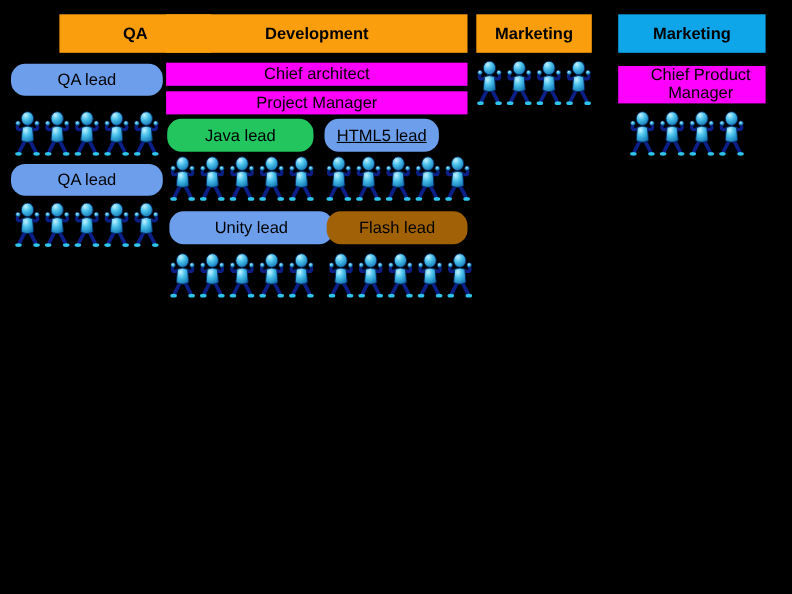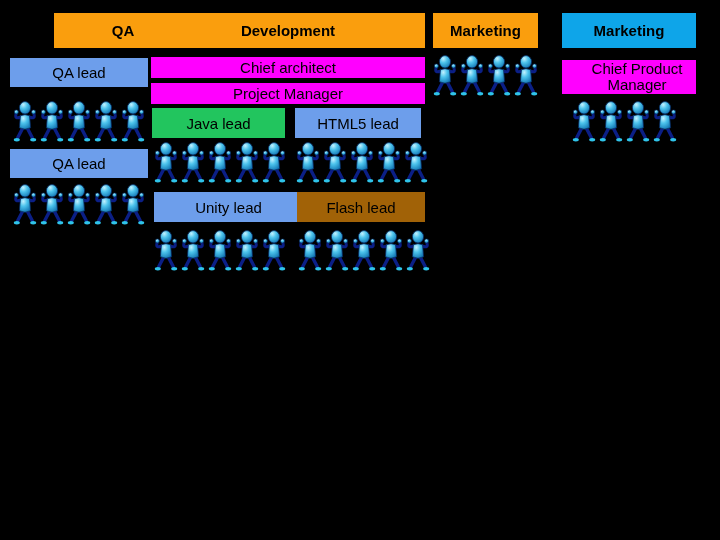--- a/index.html
+++ b/index.html
@@ -11,21 +11,21 @@
     font-family:"Liberation Sans","DejaVu Sans",sans-serif;
   }
   .box{
     position:absolute;
     display:flex;align-items:center;justify-content:center;
     text-align:center;
     color:#000;
     box-sizing:border-box;
   }
   .dept{font-weight:bold;font-size:15px;}
-  .lead{font-size:15px;}
+  .lead{font-size:15px;border-radius:13px;}
   .mgr{font-size:15px;line-height:16px;}
   .people-row{
     position:absolute;
     display:flex;
     gap:1px;
   }
   .person{display:block;}
   .defs-holder{position:absolute;width:0;height:0;overflow:hidden;}
 </style>
 </head>
@@ -167,21 +167,21 @@
           <circle cx="4.4" cy="11" r="2.1" fill="url(#g-body)" stroke="#06275E" stroke-width="0.6"></circle>
           <circle cx="21.6" cy="11" r="2.1" fill="url(#g-body)" stroke="#06275E" stroke-width="0.6"></circle>
           <path d="M8.4 14.8 Q13 12.6 17.6 14.8 L18.6 26.8 Q13 29.8 7.4 26.8 Z" fill="url(#g-body)" stroke="#06275E" stroke-width="0.8"></path>
           <ellipse cx="13" cy="6.8" rx="5.6" ry="6.2" fill="url(#g-body)" stroke="#06275E" stroke-width="0.8"></ellipse>
         </svg>
       </div>
       <div class="box dept" style="left: 151px; top: 13px; width: 274px; height: 35px; background: rgb(250, 158, 13);">Development</div>
       <div class="box mgr" style="left: 151px; top: 57px; width: 274px; height: 21px; background: rgb(255, 0, 255);">Chief architect</div>
       <div class="box mgr" style="left: 151px; top: 83px; width: 274px; height: 21px; background: rgb(255, 0, 255);">Project Manager</div>
       <div class="box lead" style="left: 152px; top: 108px; width: 133px; height: 30px; background: #22c55e;">Java lead</div>
-      <div class="box lead" style="left: 295px; top: 108px; width: 126px; height: 30px; background: rgb(109, 158, 235);">HTML5 lead</div>
+      <div class="box lead" style="left: 295px; top: 108px; width: 104px; height: 30px; background: rgb(109, 158, 235); text-decoration: underline;">HTML5 lead</div>
       <div class="people-row" style="left: 153px; top: 142px;">
         <svg class="person" viewBox="0 0 26 42" width="26" height="42">
           <path d="M10.5 27.5 L5.8 36.5" stroke="#0B1F86" stroke-width="3.4" stroke-linecap="round" fill="none"></path>
           <path d="M15.5 27.5 L20.2 36.5" stroke="#0B1F86" stroke-width="3.4" stroke-linecap="round" fill="none"></path>
           <ellipse cx="4.8" cy="38.8" rx="3" ry="1.7" fill="#2FC4EA"></ellipse>
           <ellipse cx="21.2" cy="38.8" rx="3" ry="1.7" fill="#2FC4EA"></ellipse>
           <path d="M9 16 Q2.2 18.6 4.2 12.6" fill="none" stroke="#0B1F86" stroke-width="3" stroke-linecap="round"></path>
           <path d="M17 16 Q23.8 18.6 21.8 12.6" fill="none" stroke="#0B1F86" stroke-width="3" stroke-linecap="round"></path>
           <circle cx="4.4" cy="11" r="2.1" fill="url(#g-body)" stroke="#06275E" stroke-width="0.6"></circle>
           <circle cx="21.6" cy="11" r="2.1" fill="url(#g-body)" stroke="#06275E" stroke-width="0.6"></circle>

